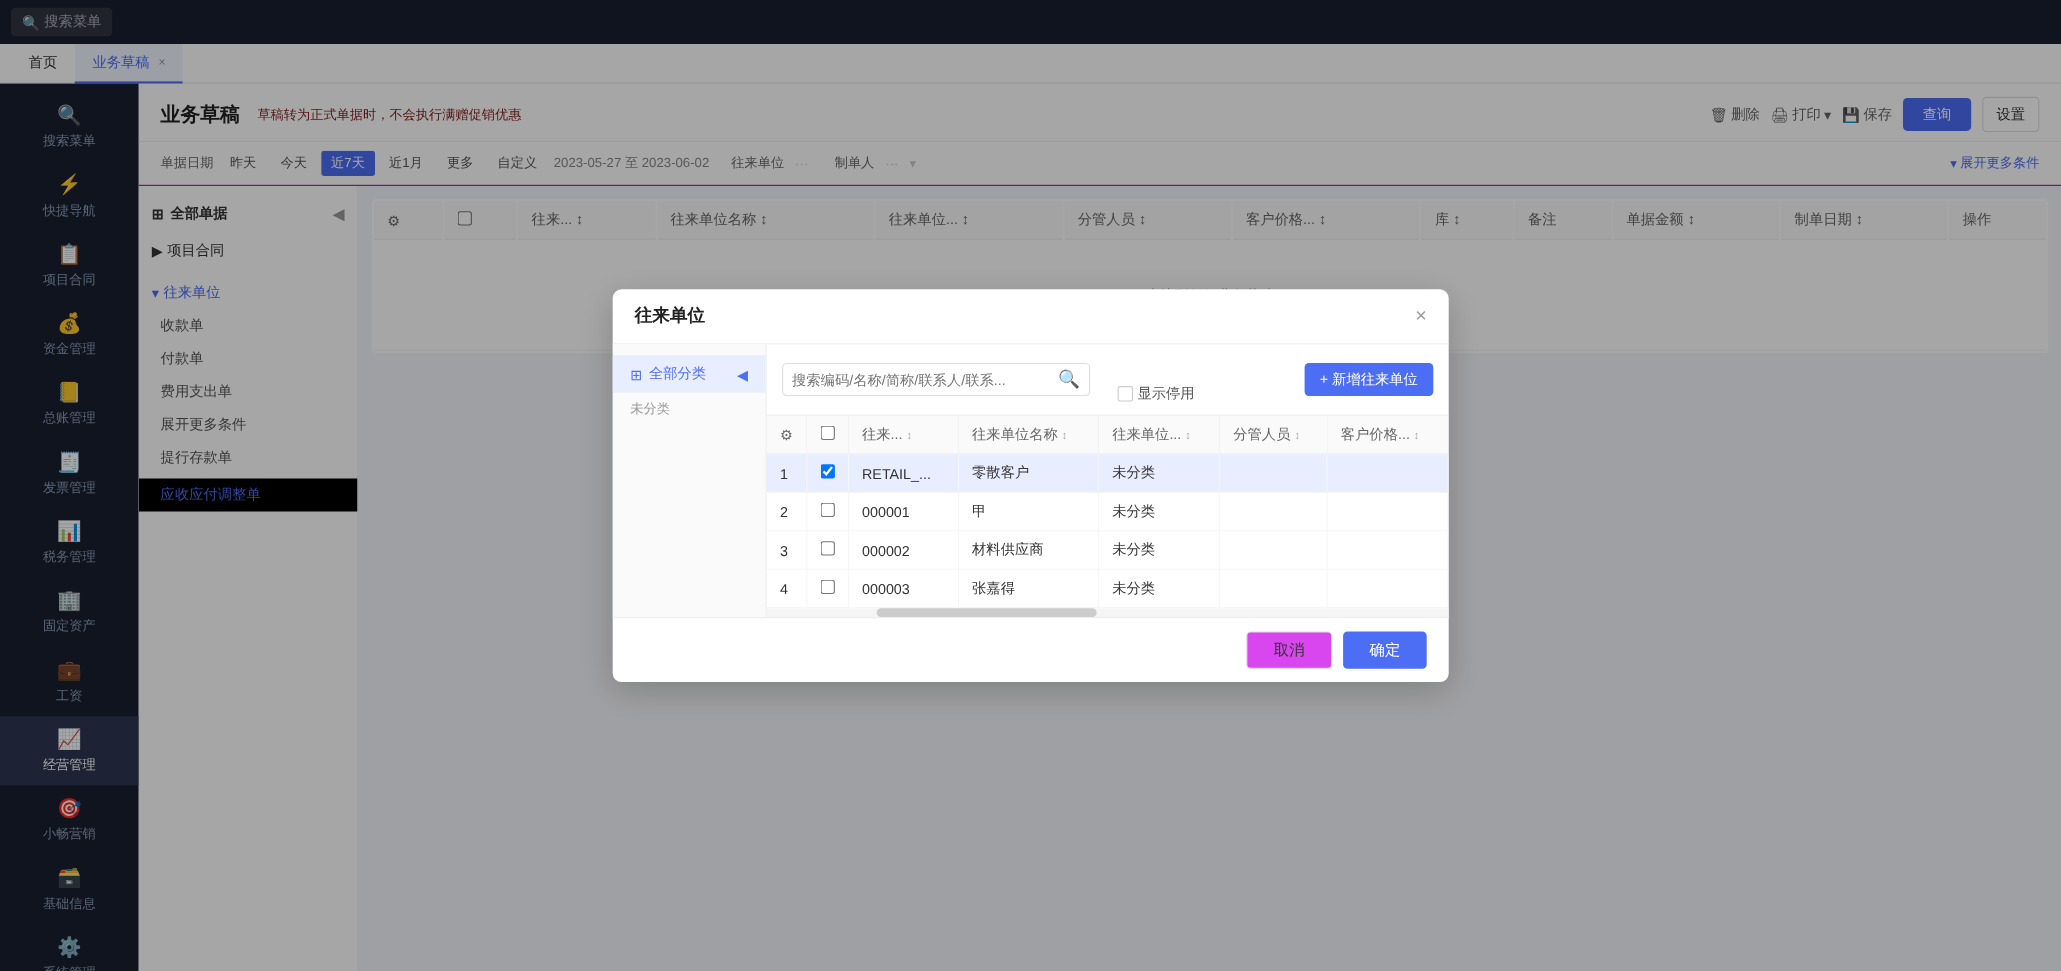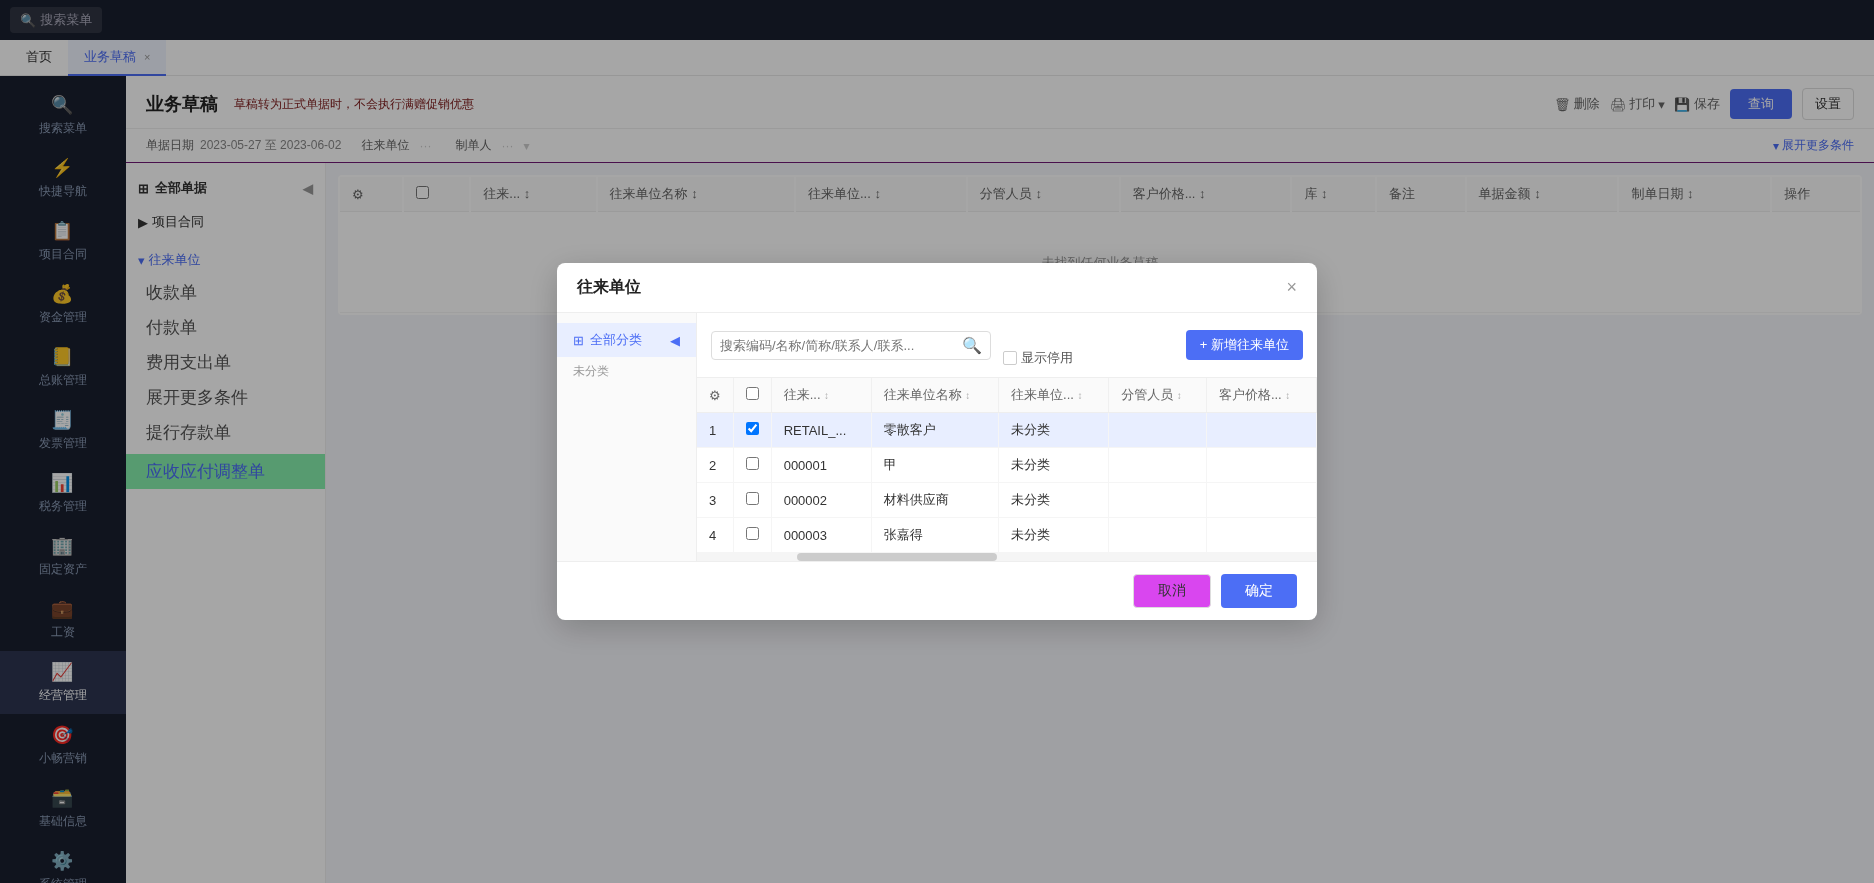--- a/index.html
+++ b/index.html
@@ -145,24 +145,24 @@
       padding: 10px 0;
       overflow-y: auto;
     }
     .panel-header {
       display: flex; align-items: center; justify-content: space-between;
       padding: 6px 12px; font-size: 13px; font-weight: bold; color: #333;
     }
     .panel-collapse { cursor: pointer; color: #999; }
     .panel-section { padding: 4px 0; }
     .panel-item {
-      padding: 6px 20px; font-size: 17px; color: #555; cursor: pointer;
+      padding: 6px 20px; font-size: 13px; color: #555; cursor: pointer;
       display: flex; align-items: center; gap: 6px;
     }
-    .panel-item.active { background: #86efac; color: #4c6ef5; font-weight: 500; }
+    .panel-item.active { background: #000000; color: #4c6ef5; font-weight: 500; }
     .panel-group {
       padding: 6px 12px; font-size: 13px; color: #333; cursor: pointer;
       display: flex; align-items: center; gap: 4px; font-weight: 500;
     }
     .panel-group.expanded { color: #4c6ef5; }
 
     
     .table-area {
       flex: 1;
       padding: 12px;
@@ -240,21 +240,21 @@
       align-items: center;
       gap: 6px;
     }
     .modal-sidebar-item.active { background: #e8eeff; color: #4c6ef5; font-weight: 500; }
     .modal-sidebar-section { font-size: 12px; color: #999; padding: 6px 16px; }
     .modal-content { flex: 1; display: flex; flex-direction: column; overflow: hidden; }
     .modal-toolbar {
       padding: 10px 14px;
       display: flex;
       align-items: center;
-      gap: 12px;
+      gap: 25px;
       border-bottom: 1px solid #eee;
     }
     .search-input-wrap {
       display: flex;
       align-items: center;
       border: 1px solid #ddd;
       border-radius: 4px;
       padding: 4px 8px;
       gap: 6px;
       flex: 1;
@@ -467,20 +467,28 @@
           <span>保存</span>
         </span>
         <button class="btn-query">查询</button>
         <button class="btn-settings">设置</button>
       </div>
     </div>
 
     <div class="filter-bar">
       <div class="filter-item">
         <span class="filter-label">单据日期</span>
+        <div class="date-options">
+          <span class="date-btn">昨天</span>
+          <span class="date-btn">今天</span>
+          <span class="date-btn active">近7天</span>
+          <span class="date-btn">近1月</span>
+          <span class="date-btn">更多</span>
+          <span class="date-btn">自定义</span>
+        </div>
         <span class="date-range">2023-05-27 至 2023-06-02</span>
       </div>
       <div class="filter-item">
         <span class="filter-label">往来单位</span>
         <span style="color:#ccc; margin: 0 4px; font-size:12px;">···</span>
       </div>
       <div class="filter-item">
         <span class="filter-label">制单人</span>
         <span style="color:#ccc; margin:0 4px; font-size:12px;">···</span>
         <span style="color:#ccc; font-size:12px;">▾</span>

